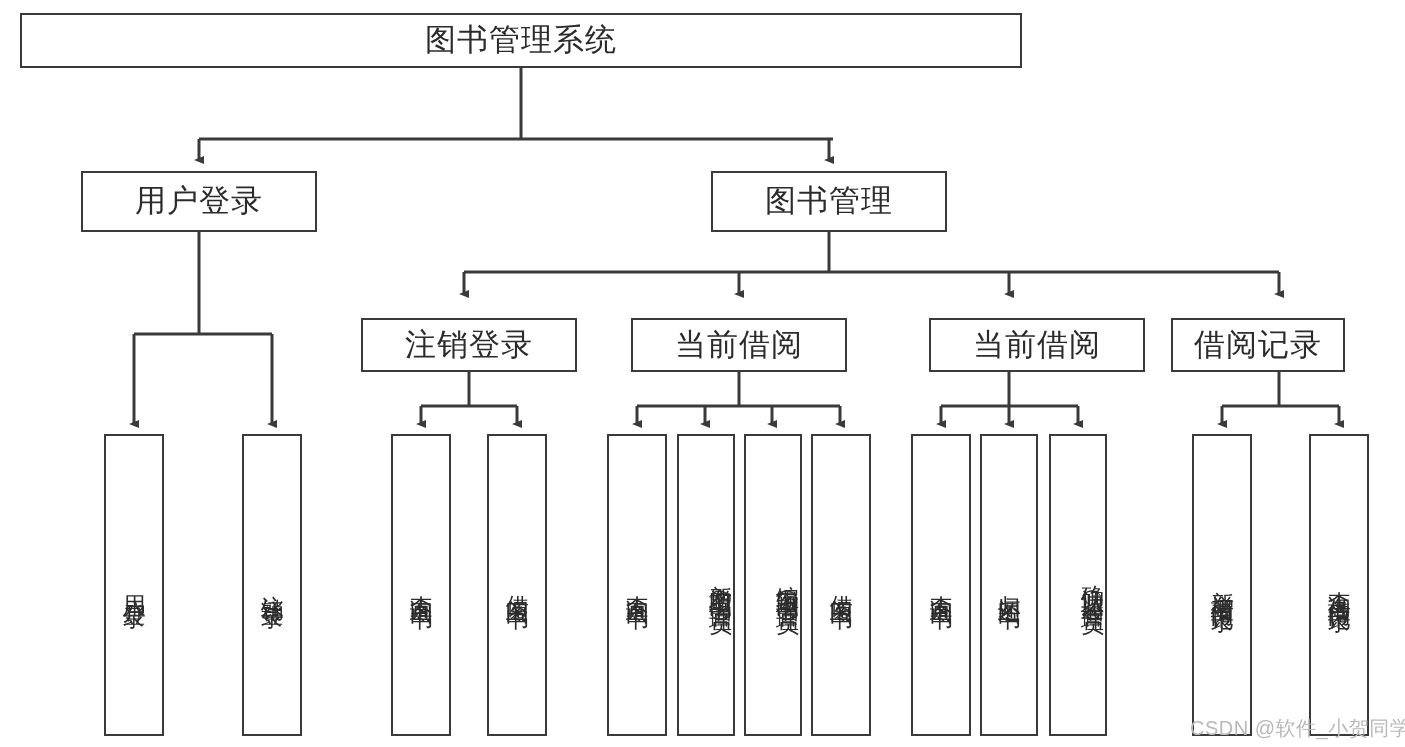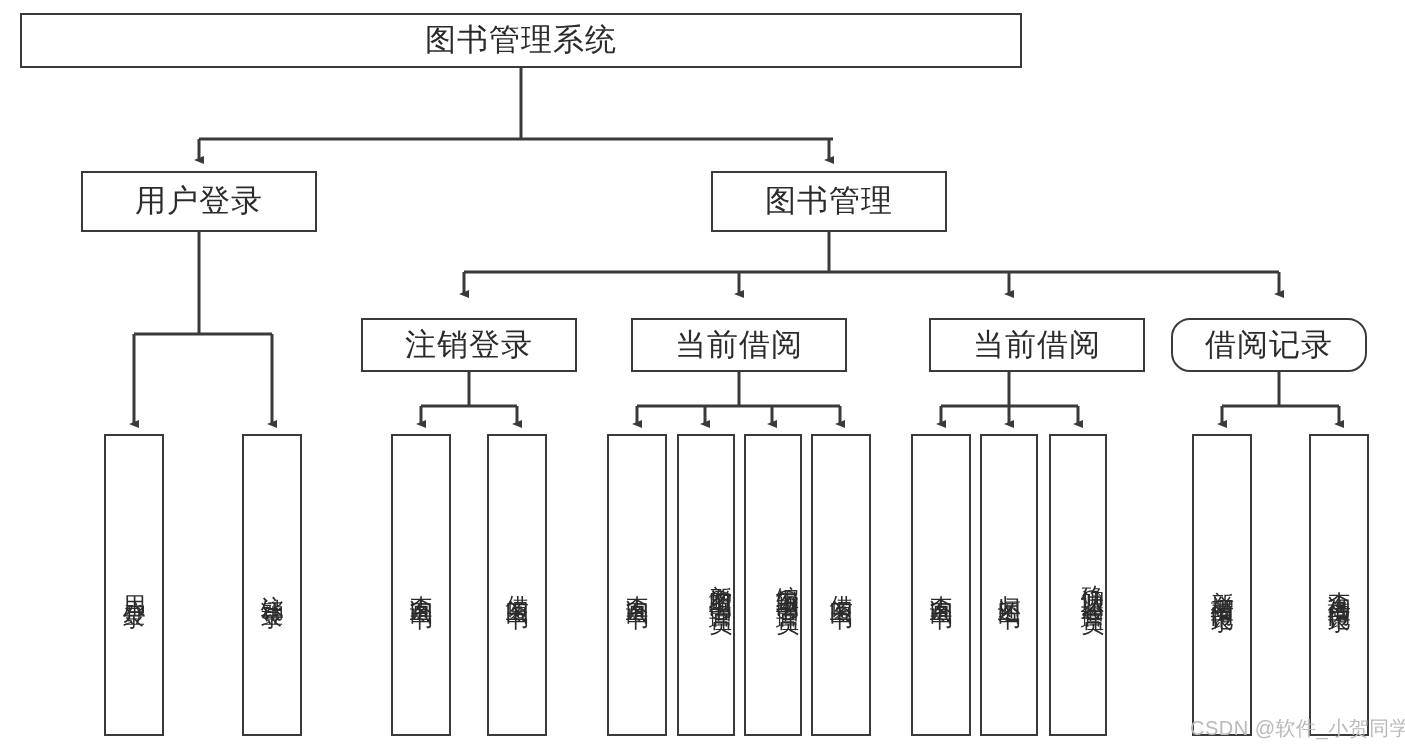--- a/index.html
+++ b/index.html
@@ -136,21 +136,21 @@
 
   <div class="node horiz" style="left:361px; top:318px; width:216px; height:54px;">
     <span>注销登录</span>
   </div>
   <div class="node horiz" style="left:631px; top:318px; width:216px; height:54px;">
     <span>当前借阅</span>
   </div>
   <div class="node horiz" style="left:901px; top:318px; width:216px; height:54px;margin-left:28px;">
     <span>当前借阅</span>
   </div>
-  <div class="node horiz" style="left:1171px; top:318px; width:196px; height:54px;border-radius:19px;">
+  <div class="node horiz" style="left:1171px; top:318px; width:174px; height:54px;">
     <span>借阅记录</span>
   </div>
 
   <div class="node vert midalign" style="left:104px; top:434px; width:60px; height:302px;">
     <span>用户登录</span>
   </div>
   <div class="node vert midalign" style="left:242px; top:434px; width:60px; height:302px;">
     <span>注销登录</span>
   </div>
 

